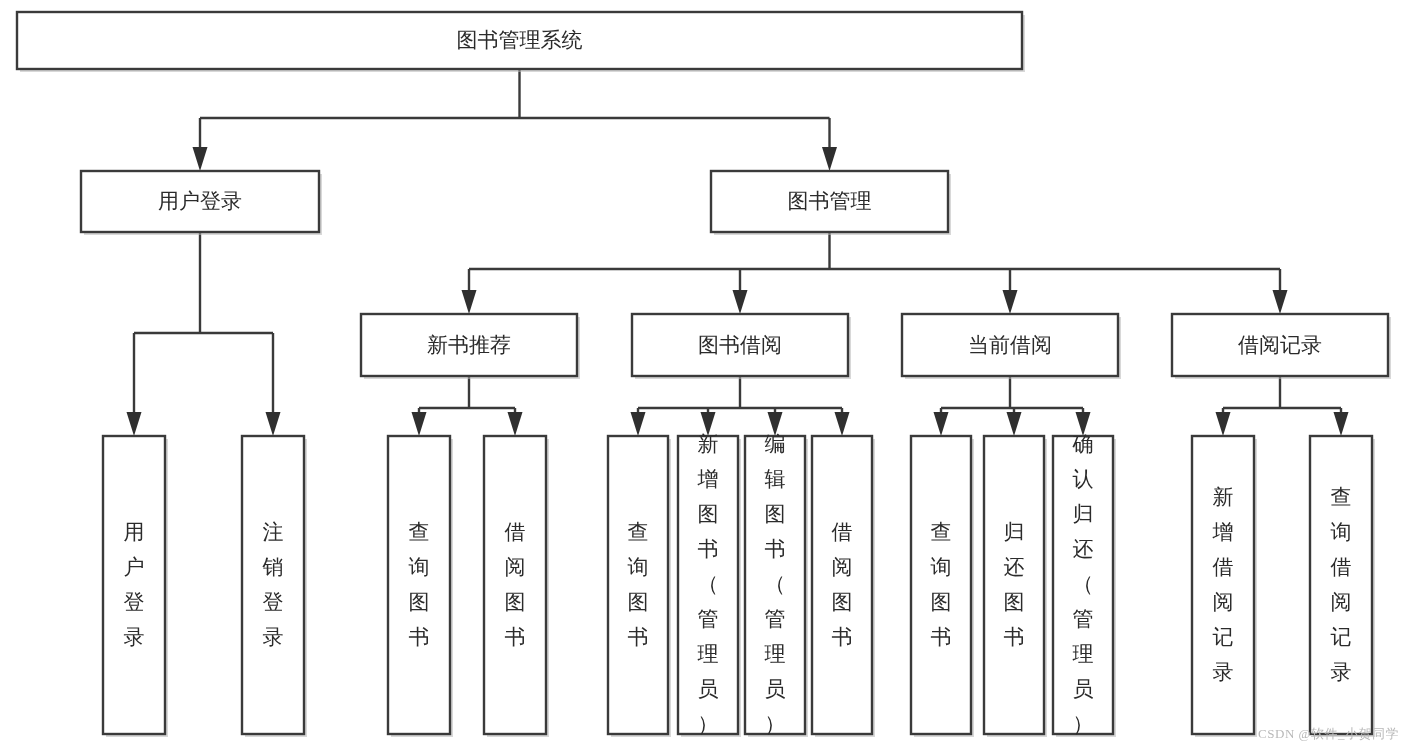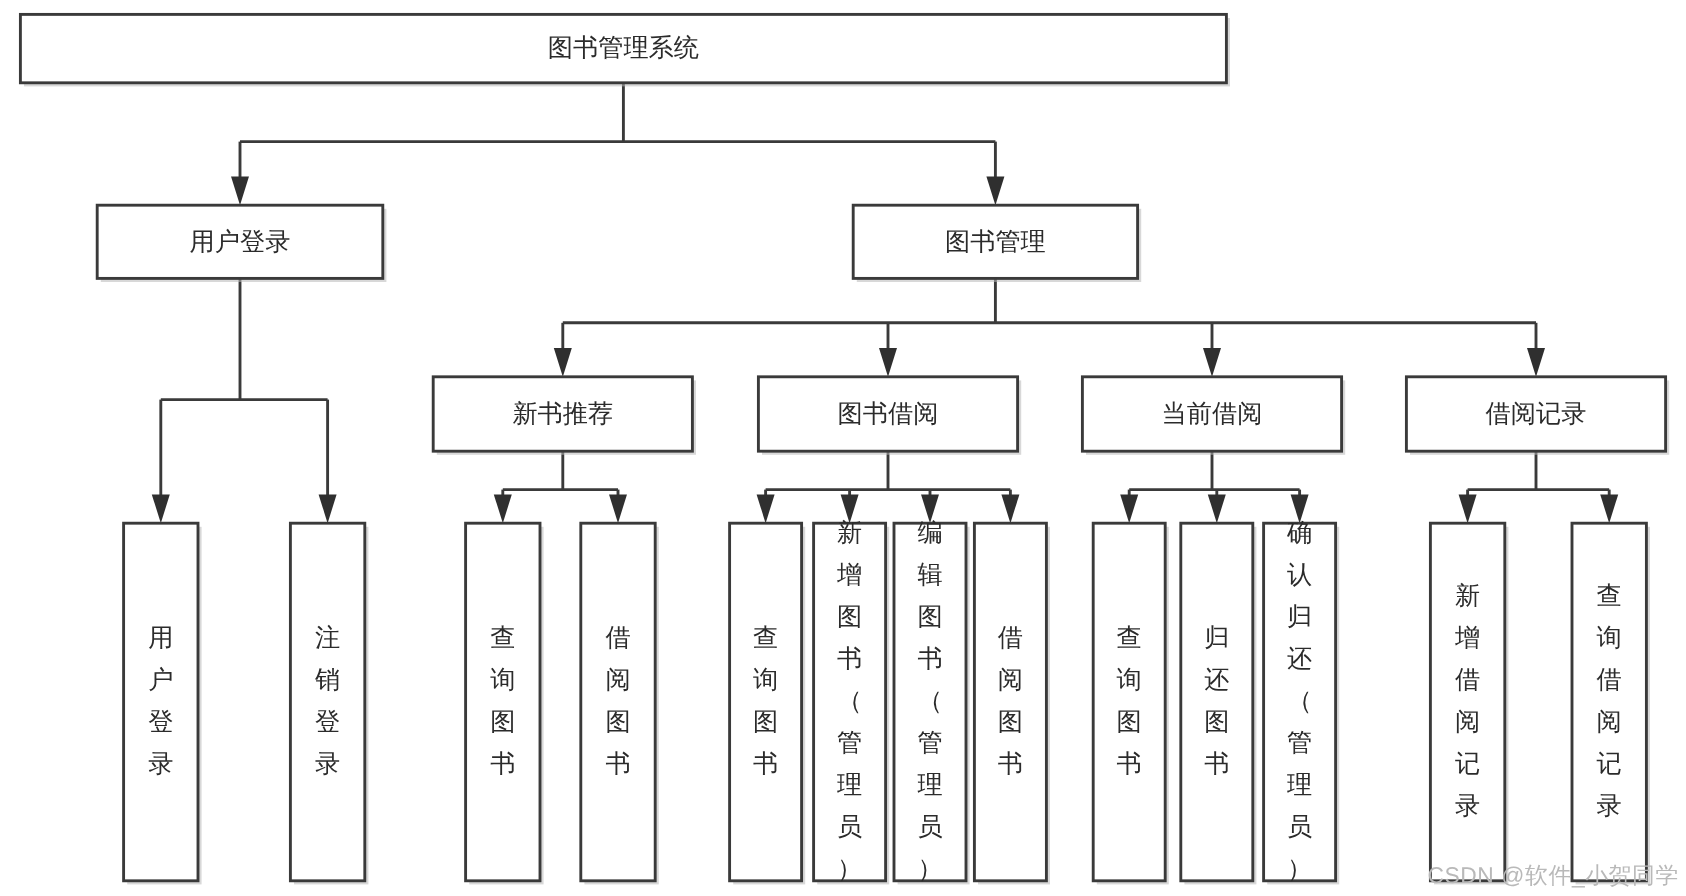--- a/index.html
+++ b/index.html
@@ -59,22 +59,22 @@
     font-size: 21px;
     fill: #2b2b2b;
     text-anchor: middle;
     dominant-baseline: middle;
     white-space: pre;
   }
   .watermark {
     position: absolute;
     right: 6px;
     bottom: 4px;
-    font-family: Liberation Sans, sans-serif;
-    font-size: 19px;
+    font-family: Liberation Serif, serif;
+    font-size: 13px;
     color: #b9b9b9;
     letter-spacing: 0.5px;
     pointer-events: none;
     user-select: none;
   }
 </style>
 </head>
 <body>
 
 <div id="diagram-root">

